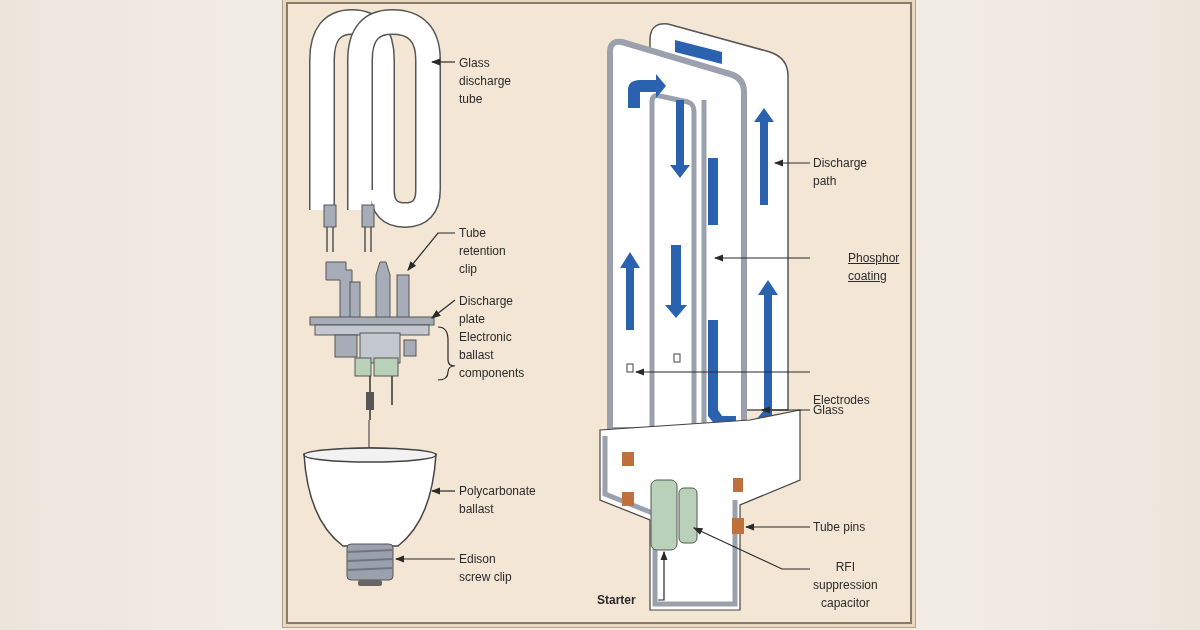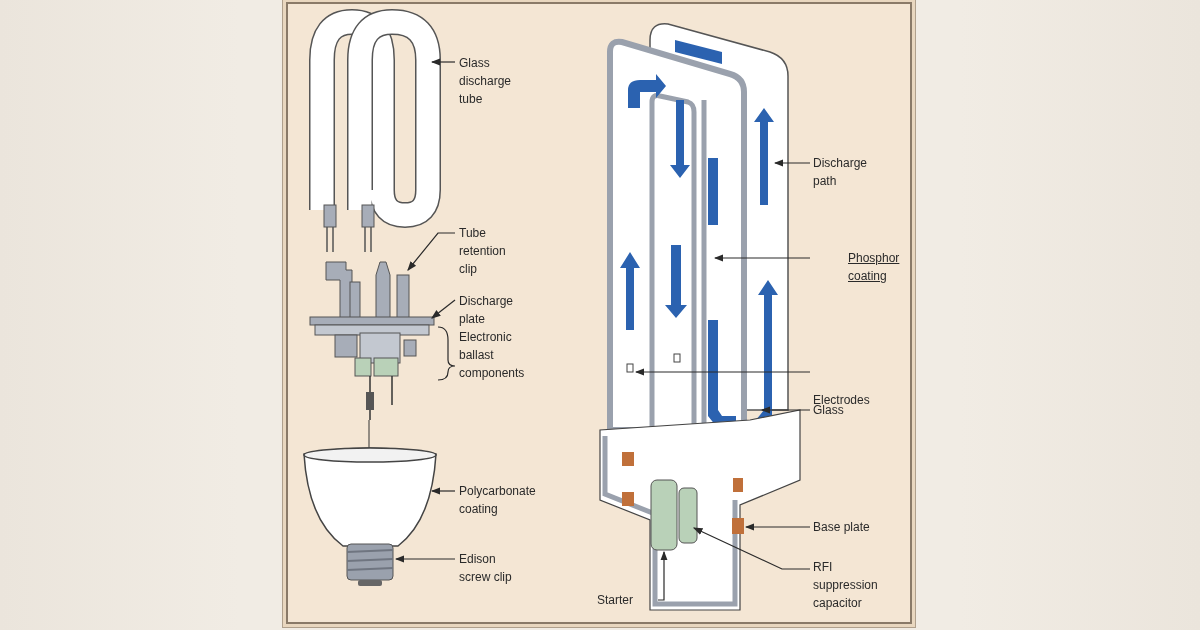--- a/index.html
+++ b/index.html
@@ -127,27 +127,27 @@
 tube</div>
 <div class="label" style="left:459px;top:224px;">Tube
 retention
 clip</div>
 <div class="label" style="left:459px;top:292px;">Discharge
 plate</div>
 <div class="label" style="left:459px;top:328px;">Electronic
 ballast
 components</div>
 <div class="label" style="left:459px;top:482px;">Polycarbonate
-coating</div>
+ballast</div>
 <div class="label" style="left:459px;top:550px;">Edison
 screw clip</div>
 
 <div class="label" style="left:813px;top:154px;">Discharge
 path</div>
 <div class="label" style="left:848px;top:249px;text-decoration:underline;">Phosphor
 coating</div>
 <div class="label" style="left:813px;top:363px;margin-top:28px;">Electrodes</div>
 <div class="label" style="left:813px;top:401px;">Glass</div>
-<div class="label" style="left:813px;top:518px;">Base plate</div>
-<div class="label" style="left:813px;top:558px;">RFI
+<div class="label" style="left:813px;top:518px;">Tube pins</div>
+<div class="label" style="left:813px;top:558px;text-align:center;">RFI
 suppression
 capacitor</div>
-<div class="label" style="left:597px;top:591px;">Starter</div>
+<div class="label" style="left:597px;top:591px;font-weight:bold;">Starter</div>
 
 </body></html>

